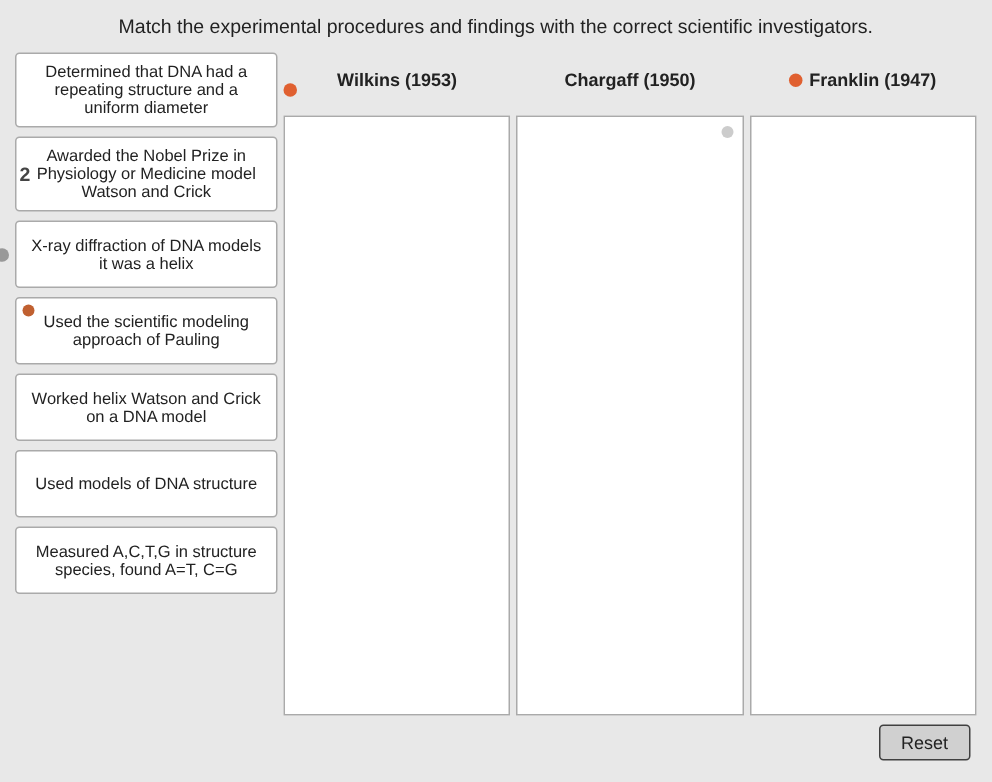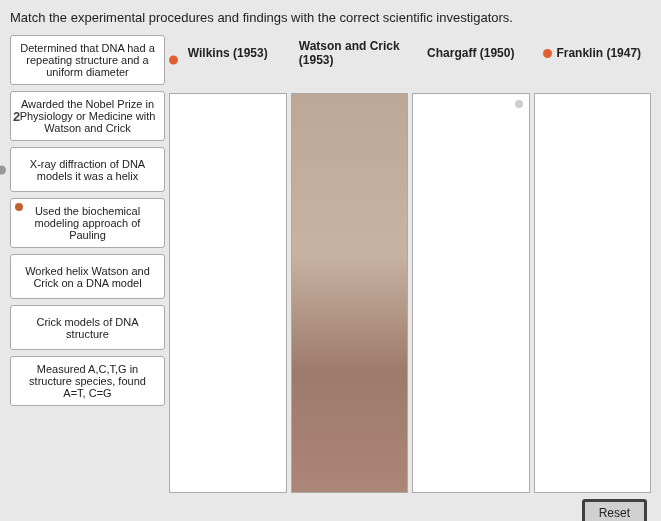--- a/index.html
+++ b/index.html
@@ -7,31 +7,32 @@
       font-family: Arial, sans-serif;
       background: #e8e8e8;
       width: 661px;
       min-height: 521px;
       padding: 10px;
     }
     .instructions {
       font-size: 13px;
       color: #222;
       margin-bottom: 10px;
+      text-align: center;
     }
     .main-area {
       display: flex;
       gap: 4px;
       align-items: flex-start;
     }
     .left-panel {
       display: flex;
       flex-direction: column;
       gap: 6px;
-      width: 155px;
+      width: 175px;
       flex-shrink: 0;
     }
     .statement-card {
       background: white;
       border: 1px solid #aaa;
       border-radius: 3px;
       padding: 6px 8px;
       font-size: 11px;
       text-align: center;
       color: #222;
@@ -49,22 +50,22 @@
     }
     .drop-column {
       display: flex;
       flex-direction: column;
       align-items: center;
       flex: 1;
     }
     .column-header {
       font-size: 12px;
       font-weight: bold;
-      text-align: left;
-      margin-bottom: 22px;
+      text-align: right;
+      margin-bottom: 6px;
       color: #222;
       min-height: 36px;
       display: flex;
       align-items: center;
       justify-content: center;
     }
     .drop-zone {
       width: 100%;
       border: 1px solid #aaa;
       background: white;
@@ -73,21 +74,21 @@
       position: relative;
     }
     .bottom-bar {
       display: flex;
       justify-content: flex-end;
       margin-top: 6px;
       padding-right: 4px;
     }
     .reset-button {
       background: #d0d0d0;
-      border: 3px solid #404040;
+      border: 1px solid #404040;
       border-radius: 3px;
       padding: 4px 14px;
       font-size: 12px;
       cursor: pointer;
       color: #222;
     }
     
     .watson-drop {
       background: #c8b8a8;
     }
@@ -137,61 +138,53 @@
 
     <div class="left-panel">
 
       <div class="statement-card card-with-dot">
         <span class="card-dot-right"></span>
         <span>Determined that DNA had a repeating structure and a uniform diameter</span>
       </div>
 
       <div class="statement-card card-with-dot">
         <span class="two-badge">2</span>
-        <span>Awarded the Nobel Prize in Physiology or Medicine with Watson and Crick</span>
+        <span>Awarded the Nobel Prize in Physiology or Medicine model Watson and Crick</span>
       </div>
 
       <div class="statement-card card-with-dot">
         <span class="card-dot-left"></span>
         <span>X-ray diffraction of DNA models it was a helix</span>
       </div>
 
       <div class="statement-card card-with-dot">
         <span style="position:absolute;left:4px;top:4px;width:8px;height:8px;border-radius:50%;background:#c06030;"></span>
-        <span>Used the biochemical modeling approach of Pauling</span>
+        <span>Used the scientific modeling approach of Pauling</span>
       </div>
 
       <div class="statement-card">
         <span>Worked helix Watson and Crick on a DNA model</span>
       </div>
 
       <div class="statement-card">
-        <span>Crick models of DNA structure</span>
+        <span>Used models of DNA structure</span>
       </div>
 
       <div class="statement-card card-with-dot">
         <span>Measured A,C,T,G in structure species, found A=T, C=G</span>
       </div>
     </div>
 
     <div class="drag-columns">
 
       <div class="drop-column">
         <div class="column-header">Wilkins (1953)</div>
         <div class="drop-zone"></div>
       </div>
 
-      <div class="drop-column">
-        <div class="column-header" style="white-space:pre-line;">Watson and Crick
-(1953)</div>
-        <div class="drop-zone watson-drop">
-
-          <div style="width:100%;height:100%;background:linear-gradient(180deg,#b8a090 0%,#c8b0a0 40%,#8a6050 70%,#a07060 100%);opacity:0.7;"></div>
-        </div>
-      </div>
 
       <div class="drop-column">
         <div class="column-header">Chargaff (1950)</div>
         <div class="drop-zone">
 
           <div style="position:absolute;right:6px;top:6px;width:8px;height:8px;border-radius:50%;background:#ccc;"></div>
         </div>
       </div>
 
       <div class="drop-column">

